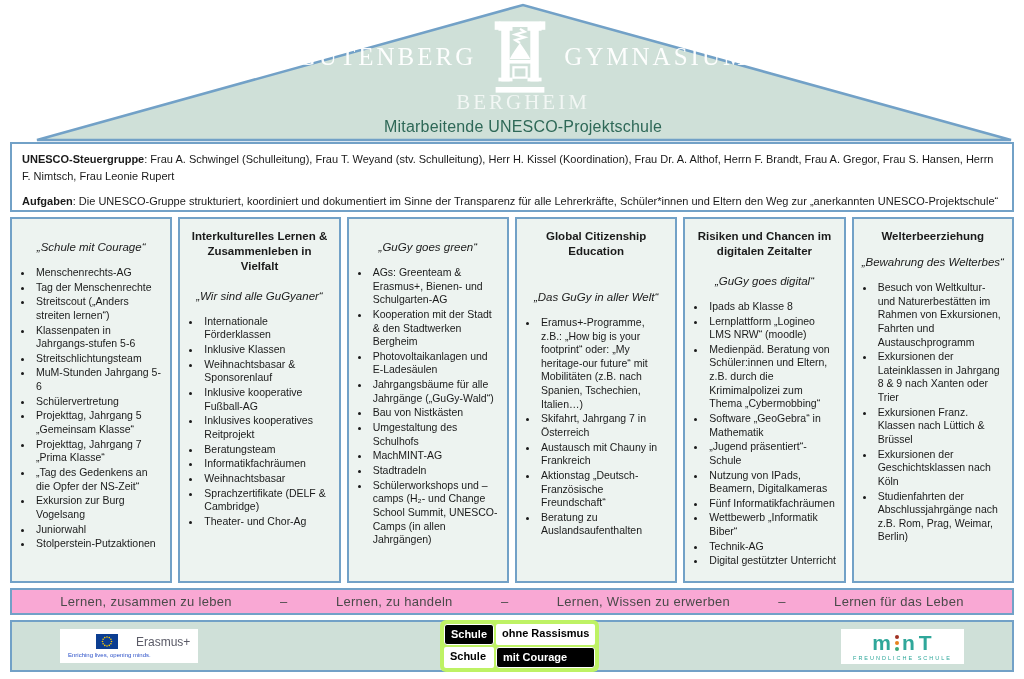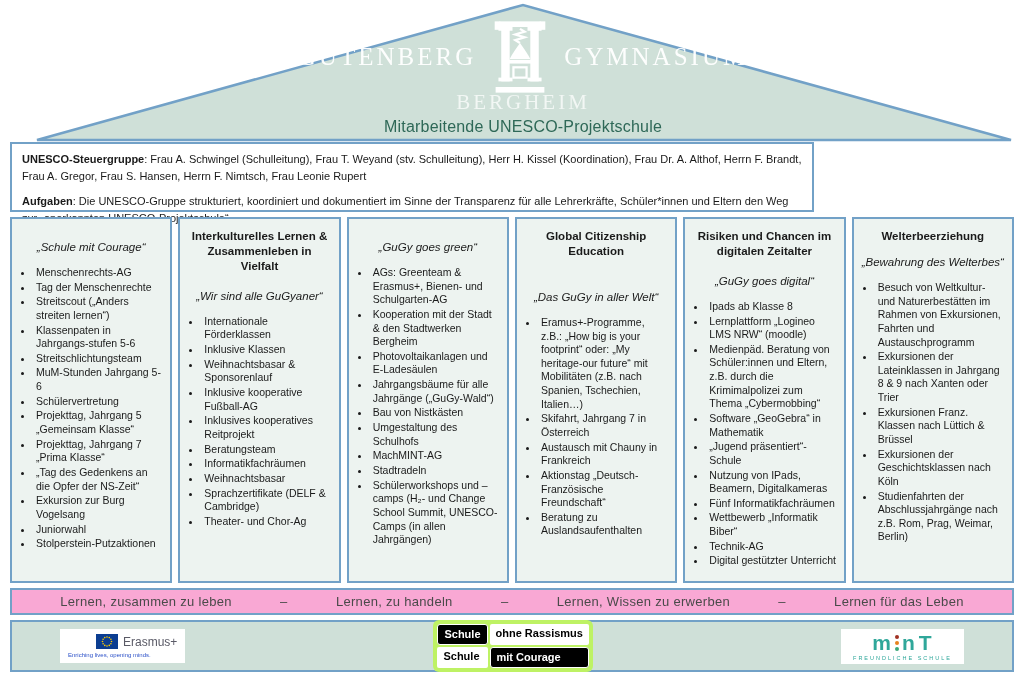--- a/index.html
+++ b/index.html
@@ -13,21 +13,21 @@
   .roof { position:absolute; left:11px; top:0; width:1024px; height:143px;border-radius:7px; }
   .roof svg.roof-shape { position:absolute; left:0; top:0; }
   .roof-inner { position:absolute; left:0; top:20px; width:100%; display:flex; flex-direction:column; align-items:center; }
   .school-row { display:flex; align-items:center; gap:14px; height:74px; }
   .school-word { font-family:"Liberation Serif", serif; font-size:25px; letter-spacing:3px; color:rgba(255,255,255,0.95); font-weight:normal; }
   .city-word { font-family:"Liberation Serif", serif; font-size:21px; letter-spacing:3px; color:rgba(255,255,255,0.72); margin-top:-4px; }
   .roof-subtitle { font-size:16px; color:#2e6857; margin-top:3px; letter-spacing:0.2px; }
 
   
   .steering-box {
-    position:absolute; left:10px; top:142px; width:804px; height:70px;
+    position:absolute; left:10px; top:142px; width:1004px; height:70px;
     background:#fff; border:2px solid #72a1c7; padding:7px 10px;
     font-size:11px; line-height:1.5;
   }
   .steering-box p { margin:0; }
   .steering-box p + p { margin-top:9px; }
   .lbl { font-weight:bold; }
 
   
   .columns { position:absolute; left:10px; top:217px; width:1004px; height:366px; display:flex; gap:6px; }
   .column { flex:1 1 0; background:#edf3f0; border:2px solid #72a1c7; padding:6px 7px; overflow:hidden; }
@@ -49,21 +49,21 @@
 
   
   .logo-bar {
     position:absolute; left:10px; top:620px; width:1004px; height:52px;
     background:#cfe0d8; border:2px solid #72a1c7;
     display:flex; align-items:center; justify-content:space-between; padding:0 48px;
   }
   .logo-card { background:#fff; display:flex; flex-direction:column; justify-content:center; }
 
   .erasmus { padding:5px 8px; min-width:96px; }
-  .erasmus-top { display:flex; align-items:center; gap:5px;padding-left:28px; }
+  .erasmus-top { display:flex; align-items:center; gap:18px;padding-left:28px; }
   .erasmus-name { font-size:12px; color:#5a5a66; }
   .erasmus-tag { font-size:6px; color:#2b50c8; margin-top:3px; white-space:nowrap; }
 
   .jugend { padding:4px 8px; flex-direction:row; align-items:flex-start; gap:4px; }
   .jp-text { display:flex; flex-direction:column; margin-top:4px; }
   .jp-line1 { font-size:11px; color:#8a8a8a; line-height:1.1; }
   .jp-line2 { font-size:12px; font-weight:bold; color:#3f3f3f; line-height:1.1; }
 
   .sor { background:#bef264; border-radius:6px; padding:4px; display:grid; grid-template-columns:auto auto; gap:2px; font-size:11px; font-weight:bold; line-height:1; }
   .sor span { padding:4px 6px; white-space:nowrap; }

